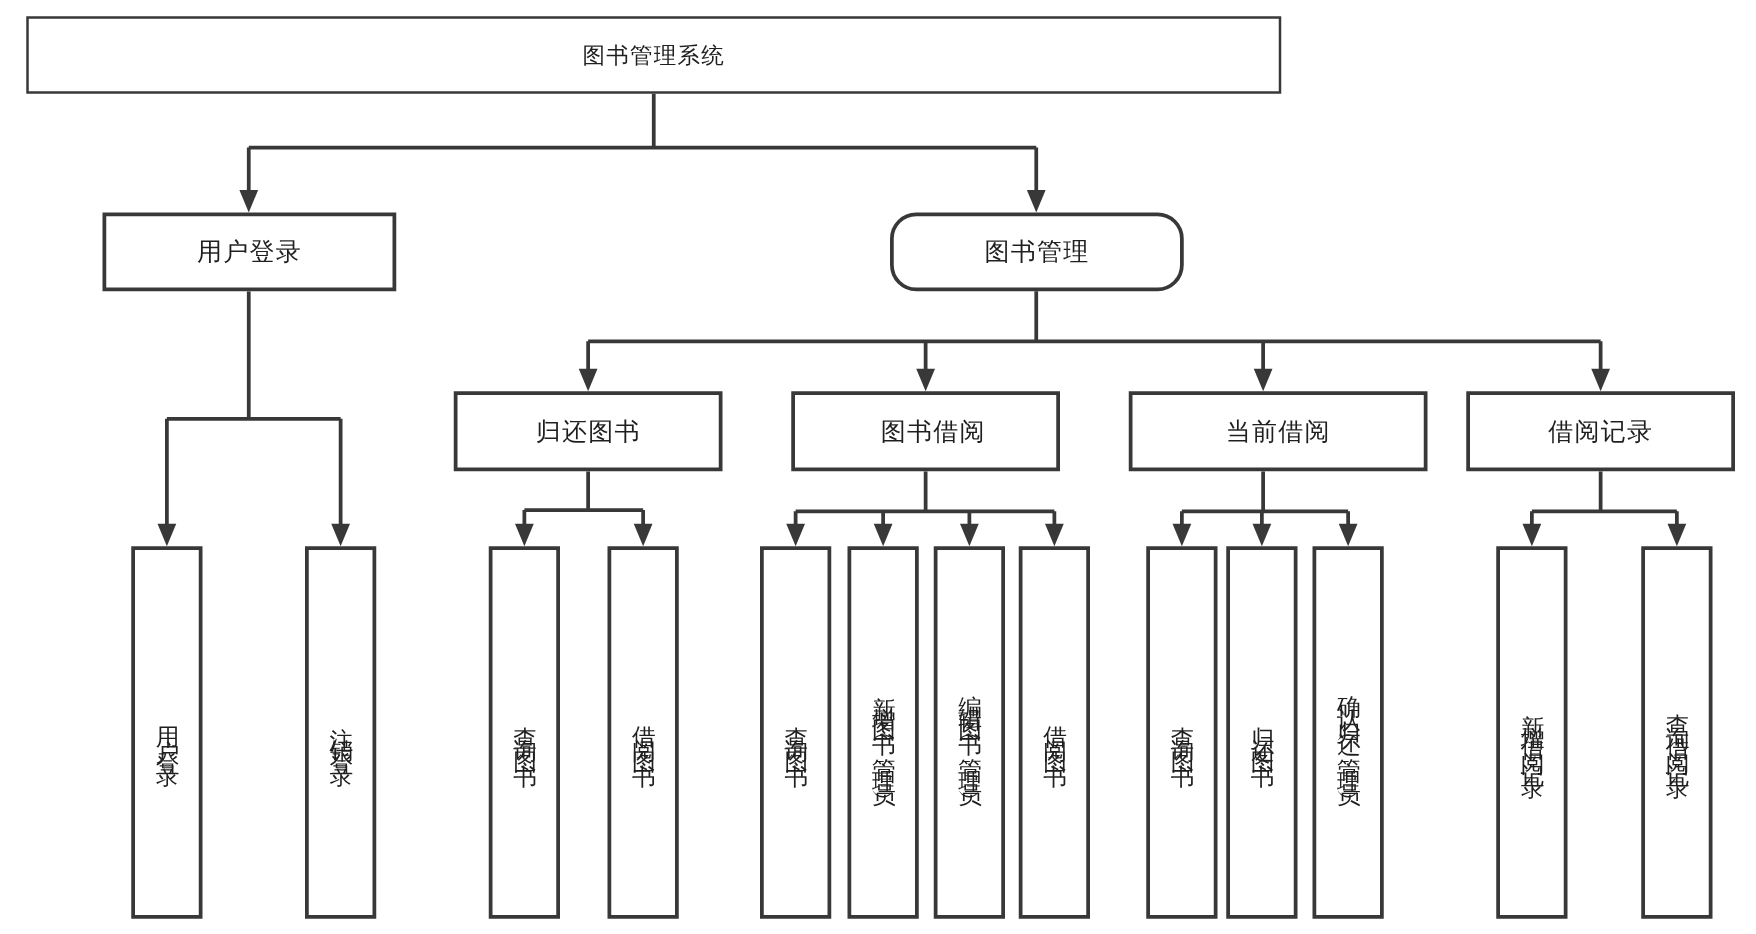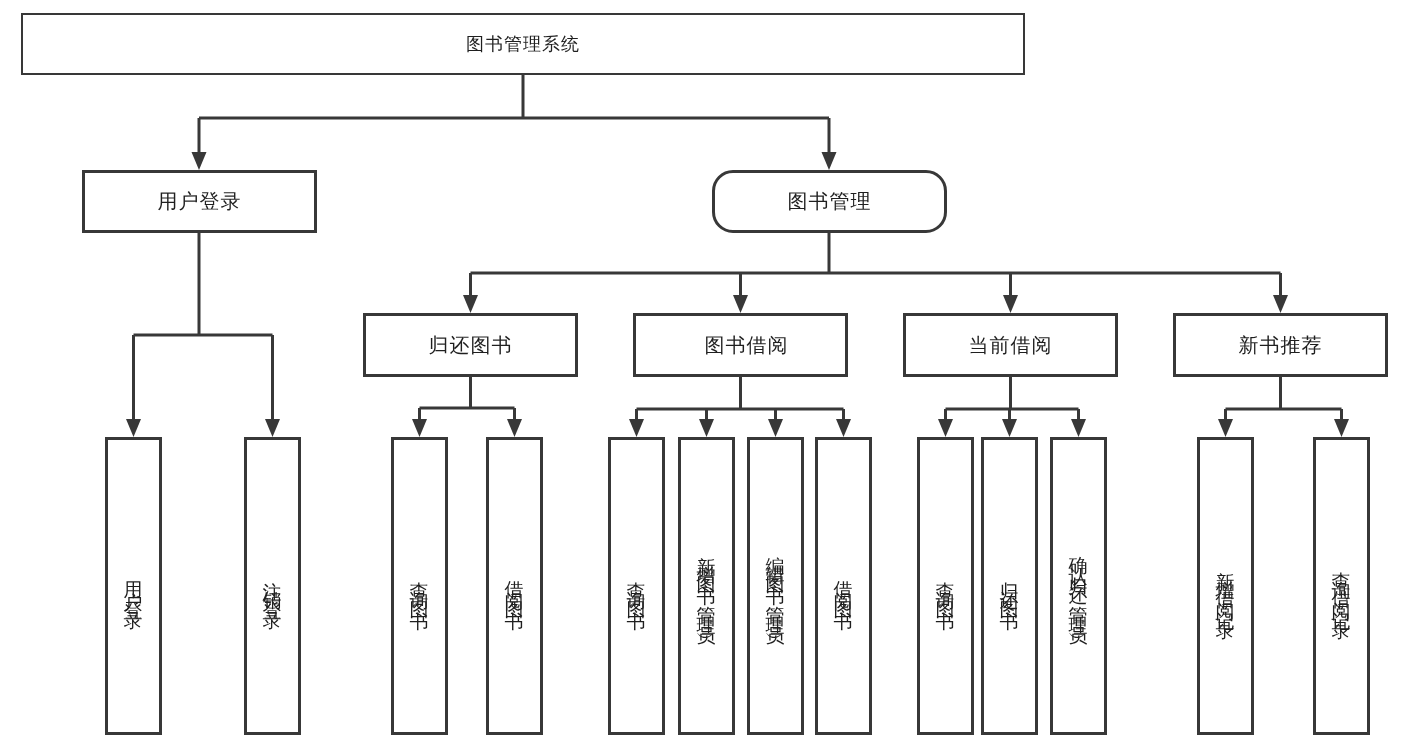--- a/index.html
+++ b/index.html
@@ -114,25 +114,25 @@
   <div class="node node-h" style="left:712px; top:170px; width:235px; height:63px;border-radius:21px;">
     <span>图书管理</span>
   </div>
 
   <div class="node node-h" style="left:363px; top:313px; width:215px; height:64px;">
     <span>归还图书</span>
   </div>
   <div class="node node-h" style="left:633px; top:313px; width:215px; height:64px;padding-left:12px;">
     <span>图书借阅</span>
   </div>
-  <div class="node node-h" style="left:903px; top:313px; width:215px; height:64px;">
+  <div class="node node-h" style="left:903px; top:313px; width:239px; height:64px;">
     <span>当前借阅</span>
   </div>
   <div class="node node-h" style="left:1173px; top:313px; width:215px; height:64px;">
-    <span>新书推荐</span>
+    <span>借阅记录</span>
   </div>
 
   <div class="node node-v" style="left:105px; top:437px; width:57px; height:298px;">
     <span>用户登录</span>
   </div>
   <div class="node node-v" style="left:244px; top:437px; width:57px; height:298px;">
     <span>注销登录</span>
   </div>
   <div class="node node-v" style="left:391px; top:437px; width:57px; height:298px;">
     <span>查询图书</span>

